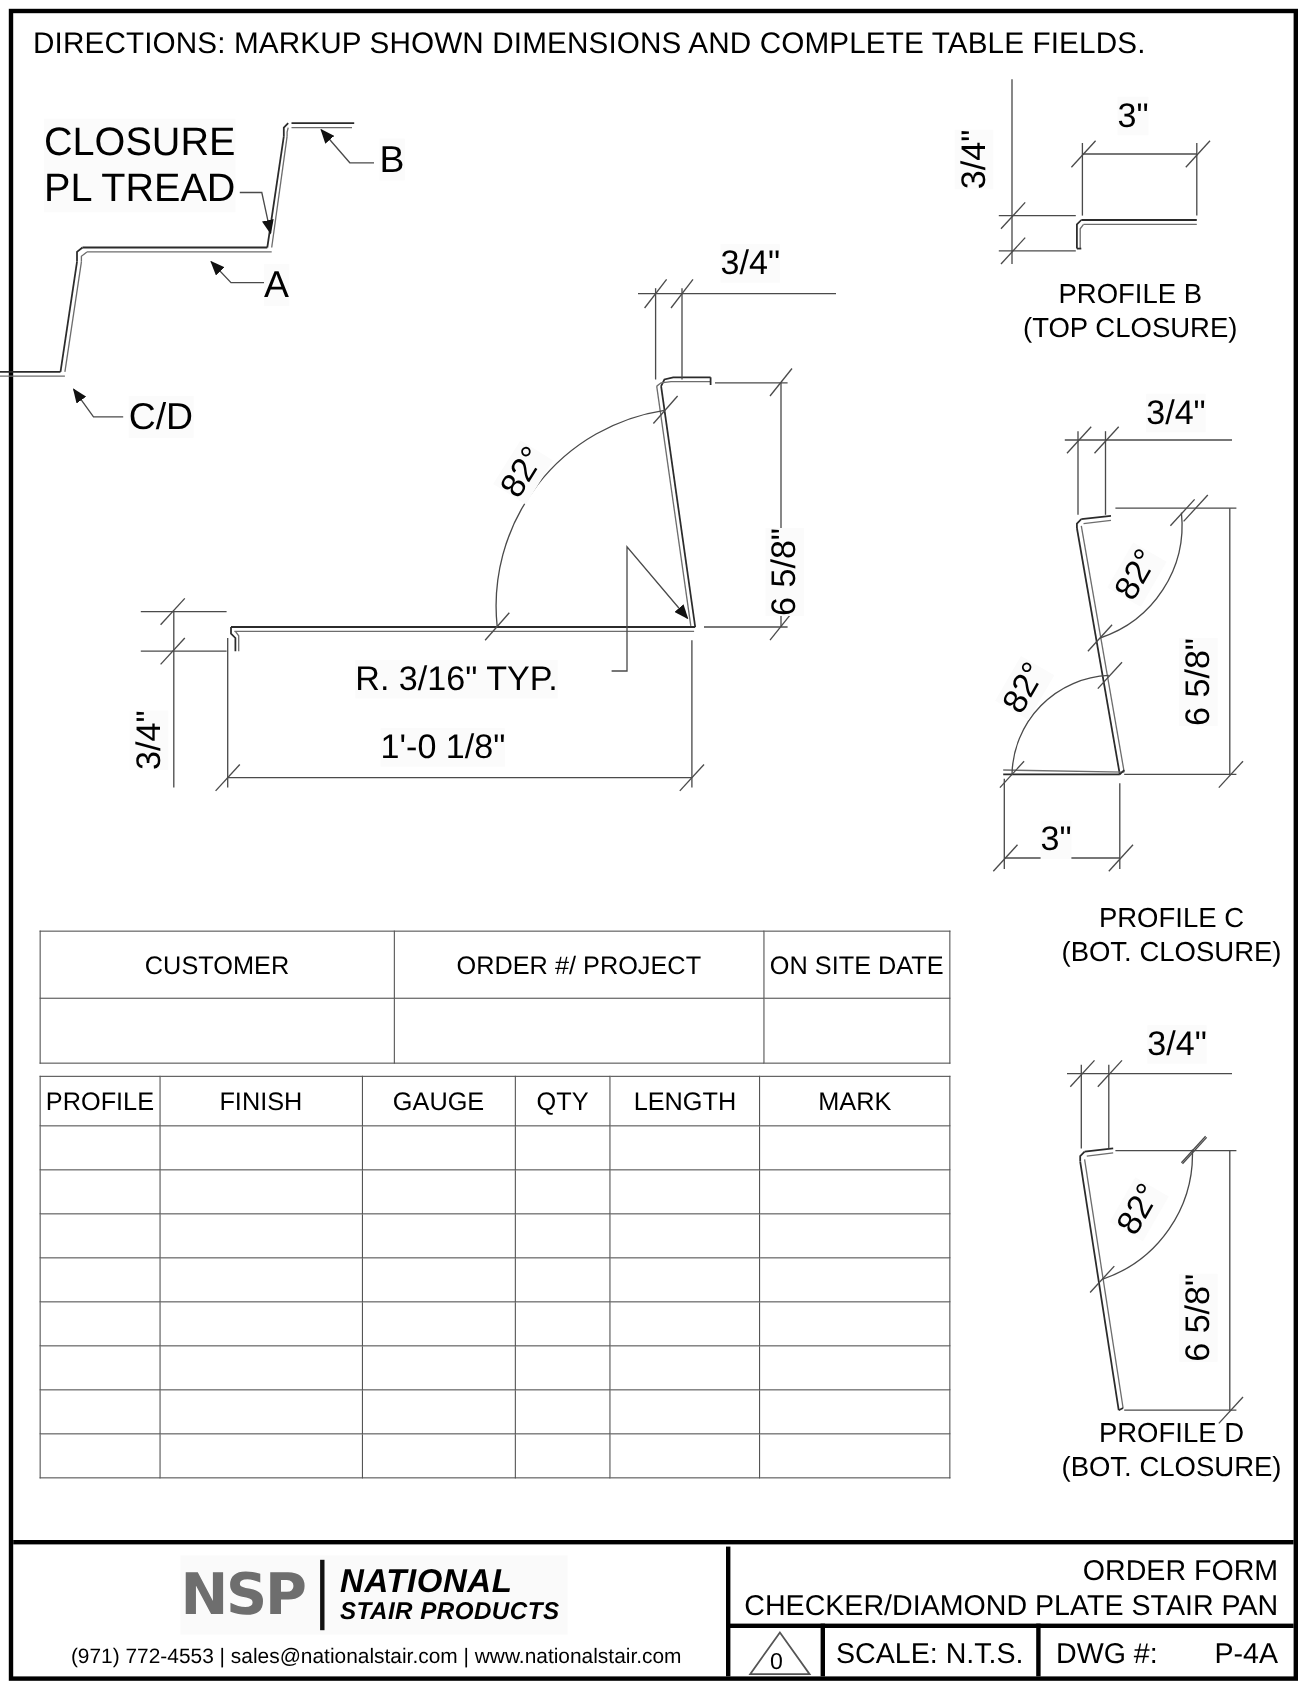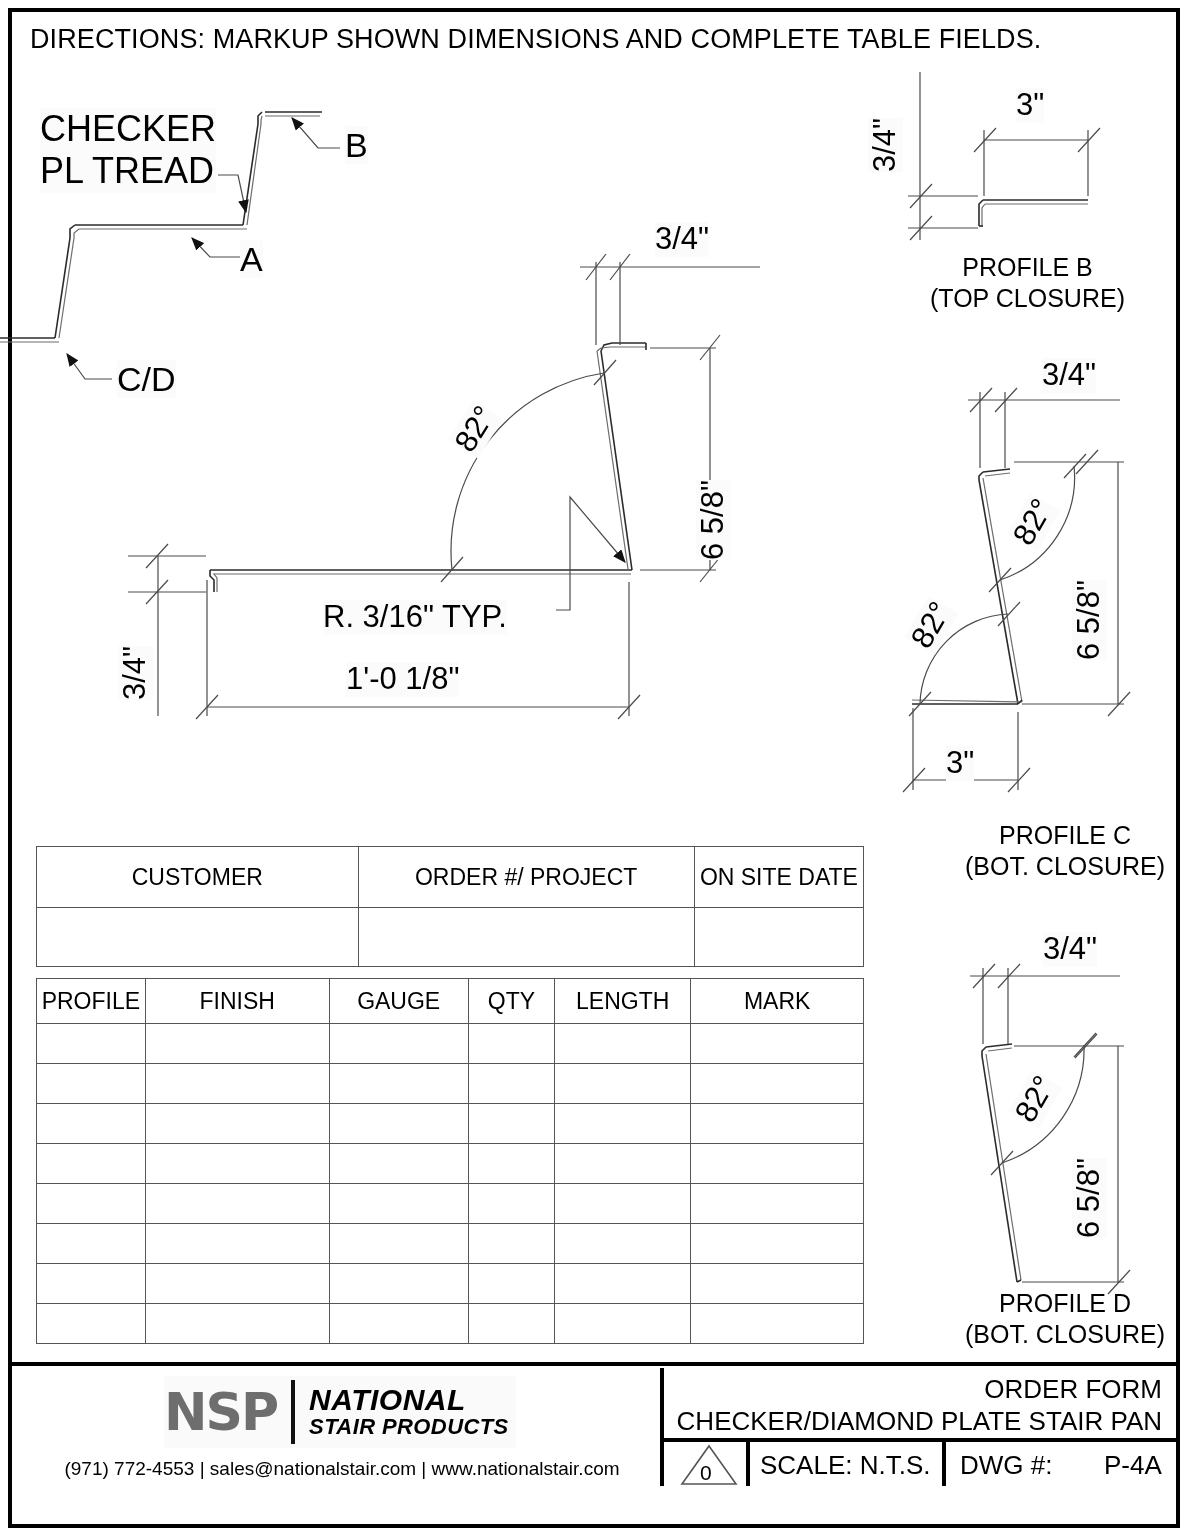--- a/index.html
+++ b/index.html
@@ -103,21 +103,21 @@
   #order-table .p2 { width: 180px; }
   #order-table .p3 { width: 136px; }
   #order-table .p4 { width: 84px; }
   #order-table .p5 { width: 133px; }
   #order-table .p6 { width: 169px; }
 
   
   #titleblock {
     position: absolute;
     left: 12px;
-    top: 1368px;
+    top: 1406px;
     width: 1164px;
     height: 118px;
   }
   .tb-div-v {
     position: absolute;
     top: 0; bottom: 0;
     width: 4px;
     background: #000;
   }
   .tb-div-h {
@@ -381,21 +381,21 @@
       <path class="ln-dim" d="M1075,1058 L1097,1034"></path>
       <path class="ln-dim" d="M1108,1294 L1130,1270"></path>
 
       <path class="ln-dim" d="M1002,1163 A120,120 0 0 0 1084,1045"></path>
       <path class="ln-dim" d="M991,1175 L1013,1151"></path>
       <path class="ln-dim" d="M1074,1057 L1096,1033"></path>
     </g>
   </svg>
 
   <div class="lbl bigname" style="left:40px; top:108px;">
-    <div>CHECKER</div>
+    <div>CLOSURE</div>
     <div>PL TREAD</div>
   </div>
   <div class="lbl letterlbl" style="left:345px; top:126px;">B</div>
   <div class="lbl letterlbl" style="left:240px; top:240px;">A</div>
   <div class="lbl letterlbl" style="left:117px; top:360px;">C/D</div>
 
   <div class="lbl dimtext" style="left:655px; top:222px;">3/4"</div>
   <div class="lbl dimtext rot90" style="left:696px; top:560px;">6 5/8"</div>
   <div class="lbl dimtext rot90" style="left:118px; top:700px;">3/4"</div>
   <div class="lbl dimtext" style="left:346px; top:662px;">1'-0 1/8"</div>

